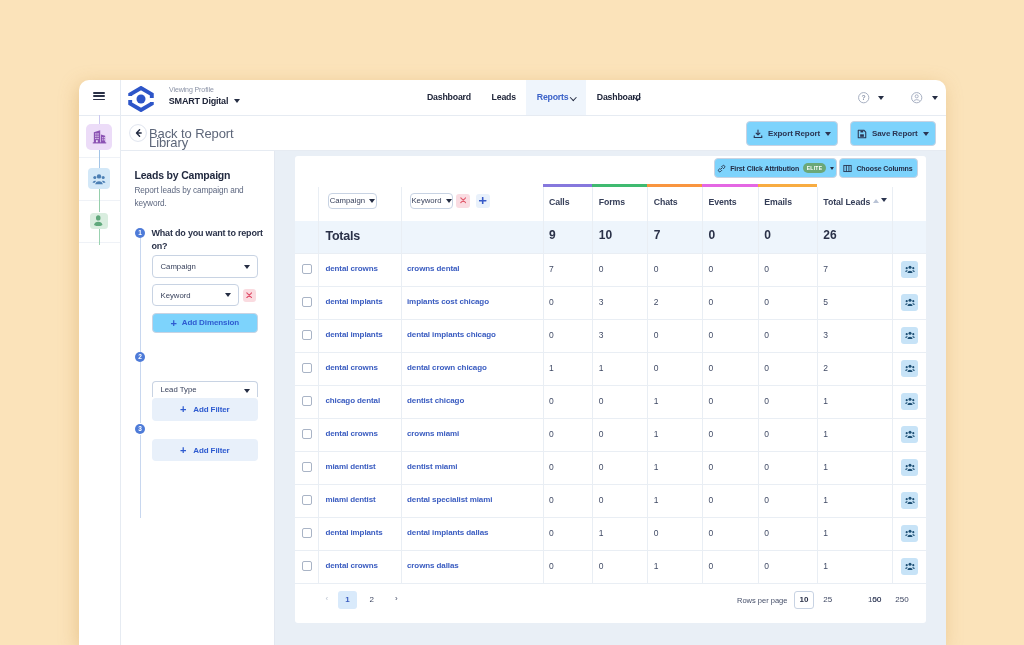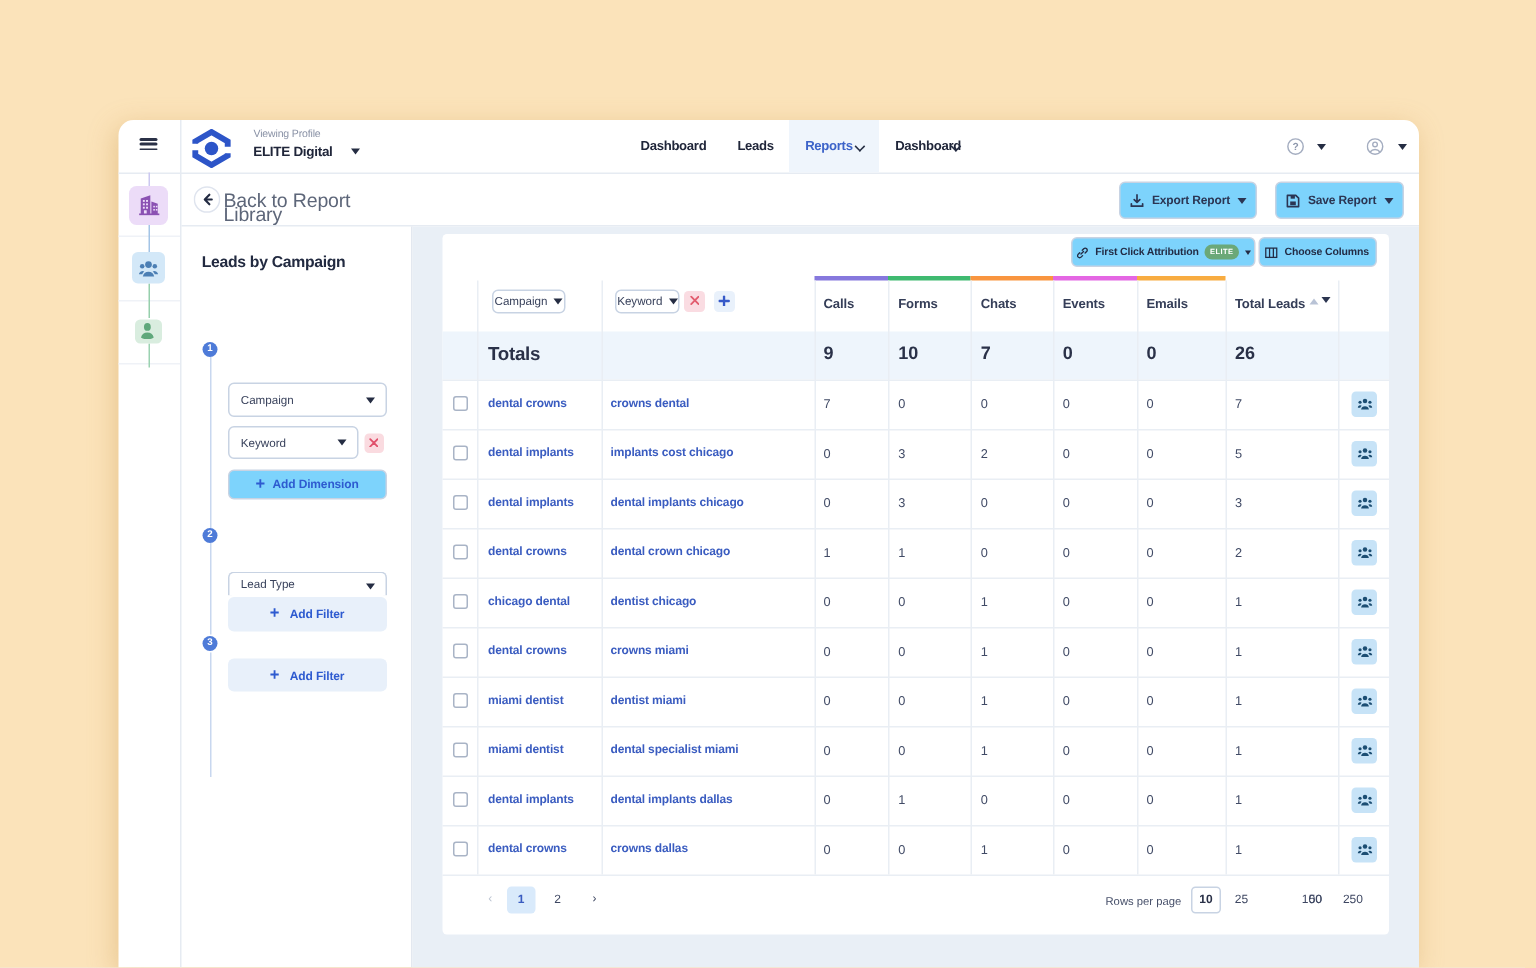--- a/index.html
+++ b/index.html
@@ -31,21 +31,21 @@
 <div class="a" style="left:14px;top:15.4px;width:11.5px;height:1.8px;background:#2A3147;border-radius:1px"></div>
 <div class="a" style="left:14px;top:18.7px;width:11.5px;height:1.8px;background:#2A3147;border-radius:1px"></div>
 <svg class="a" style="left:49px;top:6px" width="26" height="26" viewBox="0 0 26 26">
 <g fill="none" stroke="#2D55C8" stroke-width="3.9" stroke-linejoin="miter">
 <path d="M2.2 9.9 L2.2 8.3 L13 2 L23.8 8.3 L23.8 11.9"></path>
 <path d="M23.8 16.1 L23.8 17.7 L13 24 L2.2 17.7 L2.2 14.1"></path>
       </g>
 <circle cx="13" cy="13" r="4.5" fill="#2D55C8"></circle>
     </svg>
 <div class="a" style="left:90px;top:6.2px;width:70px;height:8px;font-size:7px;color:#8A92A6;letter-spacing:-.1px;line-height:8px">Viewing Profile</div>
-<div class="a" style="left:89.8px;top:15.9px;width:80px;height:10px;font-size:9px;font-weight:bold;color:#20263A;letter-spacing:-.2px;line-height:10px">ELITE Digital</div>
+<div class="a" style="left:89.8px;top:15.9px;width:80px;height:10px;font-size:9px;font-weight:bold;color:#20263A;letter-spacing:-.2px;line-height:10px">SMART Digital</div>
 <div class="a caret" style="left:155.3px;top:19px"></div>
 <div class="a" style="left:447px;top:0px;width:60.3px;height:34.5px;background:#EFF5FC"></div>
 <div class="a nav" style="left:348px;top:11.9px">Dashboard</div>
 <div class="a nav" style="left:412.6px;top:11.9px">Leads</div>
 <div class="a nav" style="left:457.8px;top:11.9px;color:#3C63C9">Reports</div>
 <div class="a chev" style="left:492.3px;top:14.8px"></div>
 <div class="a nav" style="left:517.8px;top:11.9px">Dashboard</div>
 <div class="a chev" style="left:555.5px;top:14.8px"></div>
 <svg class="a" style="left:779.3px;top:12.2px" width="11.4" height="11.4" viewBox="0 0 20 20">
 <circle cx="10" cy="10" r="9" fill="none" stroke="#A4ADC0" stroke-width="1.7"></circle>
@@ -123,24 +123,26 @@
 <div class="a" style="left:10.7px;top:132.5px;width:18px;height:16.3px;background:#D9EDDF;border-radius:3.5px">
 <svg style="position:absolute;left:3.8px;top:2.6px" width="10.5" height="11" viewBox="0 0 14 15">
 <g fill="#5FA87B">
           <ellipse cx="7" cy="4" rx="3.1" ry="3.6"></ellipse>
           <path d="M1.2 13.6a6 6 0 0 1 11.6 0 11 11 0 0 1-11.6 0z"></path>
         </g>
       </svg>
     </div>
 <div class="a" style="left:194.5px;top:70.5px;width:1px;height:494.5px;background:#E3E8F0"></div>
 <div class="a" style="left:55.5px;top:89.2px;width:135px;height:12px;font-size:10.5px;font-weight:bold;color:#222A40;letter-spacing:-.2px;line-height:12px">Leads by Campaign</div>
+<div class="a" style="left:55.5px;top:105px;width:118px;height:28px;font-size:8.25px;color:#5E6880;line-height:12.8px;letter-spacing:-.1px">Report leads by campaign and<br>keyword.</div>
 <div class="a circ" style="left:55.7px;top:147.5px;width:10.5px;height:10.5px">1</div>
 <div class="a" style="left:60.7px;top:158px;width:1px;height:113.5px;background:#C8D7EF"></div>
 <div class="a" style="left:60.7px;top:282px;width:1px;height:60.5px;background:#C8D7EF"></div>
 <div class="a" style="left:60.7px;top:355px;width:1px;height:82.5px;background:#C8D7EF"></div>
+<div class="a steptxt" style="left:72.5px;top:146.5px;width:131px;height:28px;">What do you want to report<br>on?</div>
 <div class="a sel" style="left:72.5px;top:175px;width:106.5px;height:23px">Campaign<span class="caret"></span></div>
 <div class="a sel" style="left:72.5px;top:204px;width:87px;height:22px">Keyword<span class="caret"></span></div>
 <div class="a" style="left:163.5px;top:208.5px;width:13.5px;height:13.5px;background:#FADBE0;border-radius:3px">
       <svg style="position:absolute;left:3.2px;top:3.2px" width="6.5" height="6.5" viewBox="0 0 8 8">
         <path d="M1 1 7 7 M7 1 1 7" stroke="#E0506B" stroke-width="1.5" stroke-linecap="round"></path>
       </svg>
     </div>
 <div class="a btn" style="left:72.5px;top:232.5px;width:106.5px;height:20.5px;font-size:8px;color:#2E5BD0;letter-spacing:-.1px"><span class="plus" style="margin-right:5px">+</span>Add Dimension</div>
 <div class="a circ" style="left:55.7px;top:271.5px;width:10.5px;height:10.5px">2</div>
 <div class="a sel" style="left:72.5px;top:301px;width:106.5px;height:16.2px;border-bottom:none;border-radius:4px 4px 0 0;overflow:visible">Lead Type<span class="caret" style="top:60%"></span></div>

